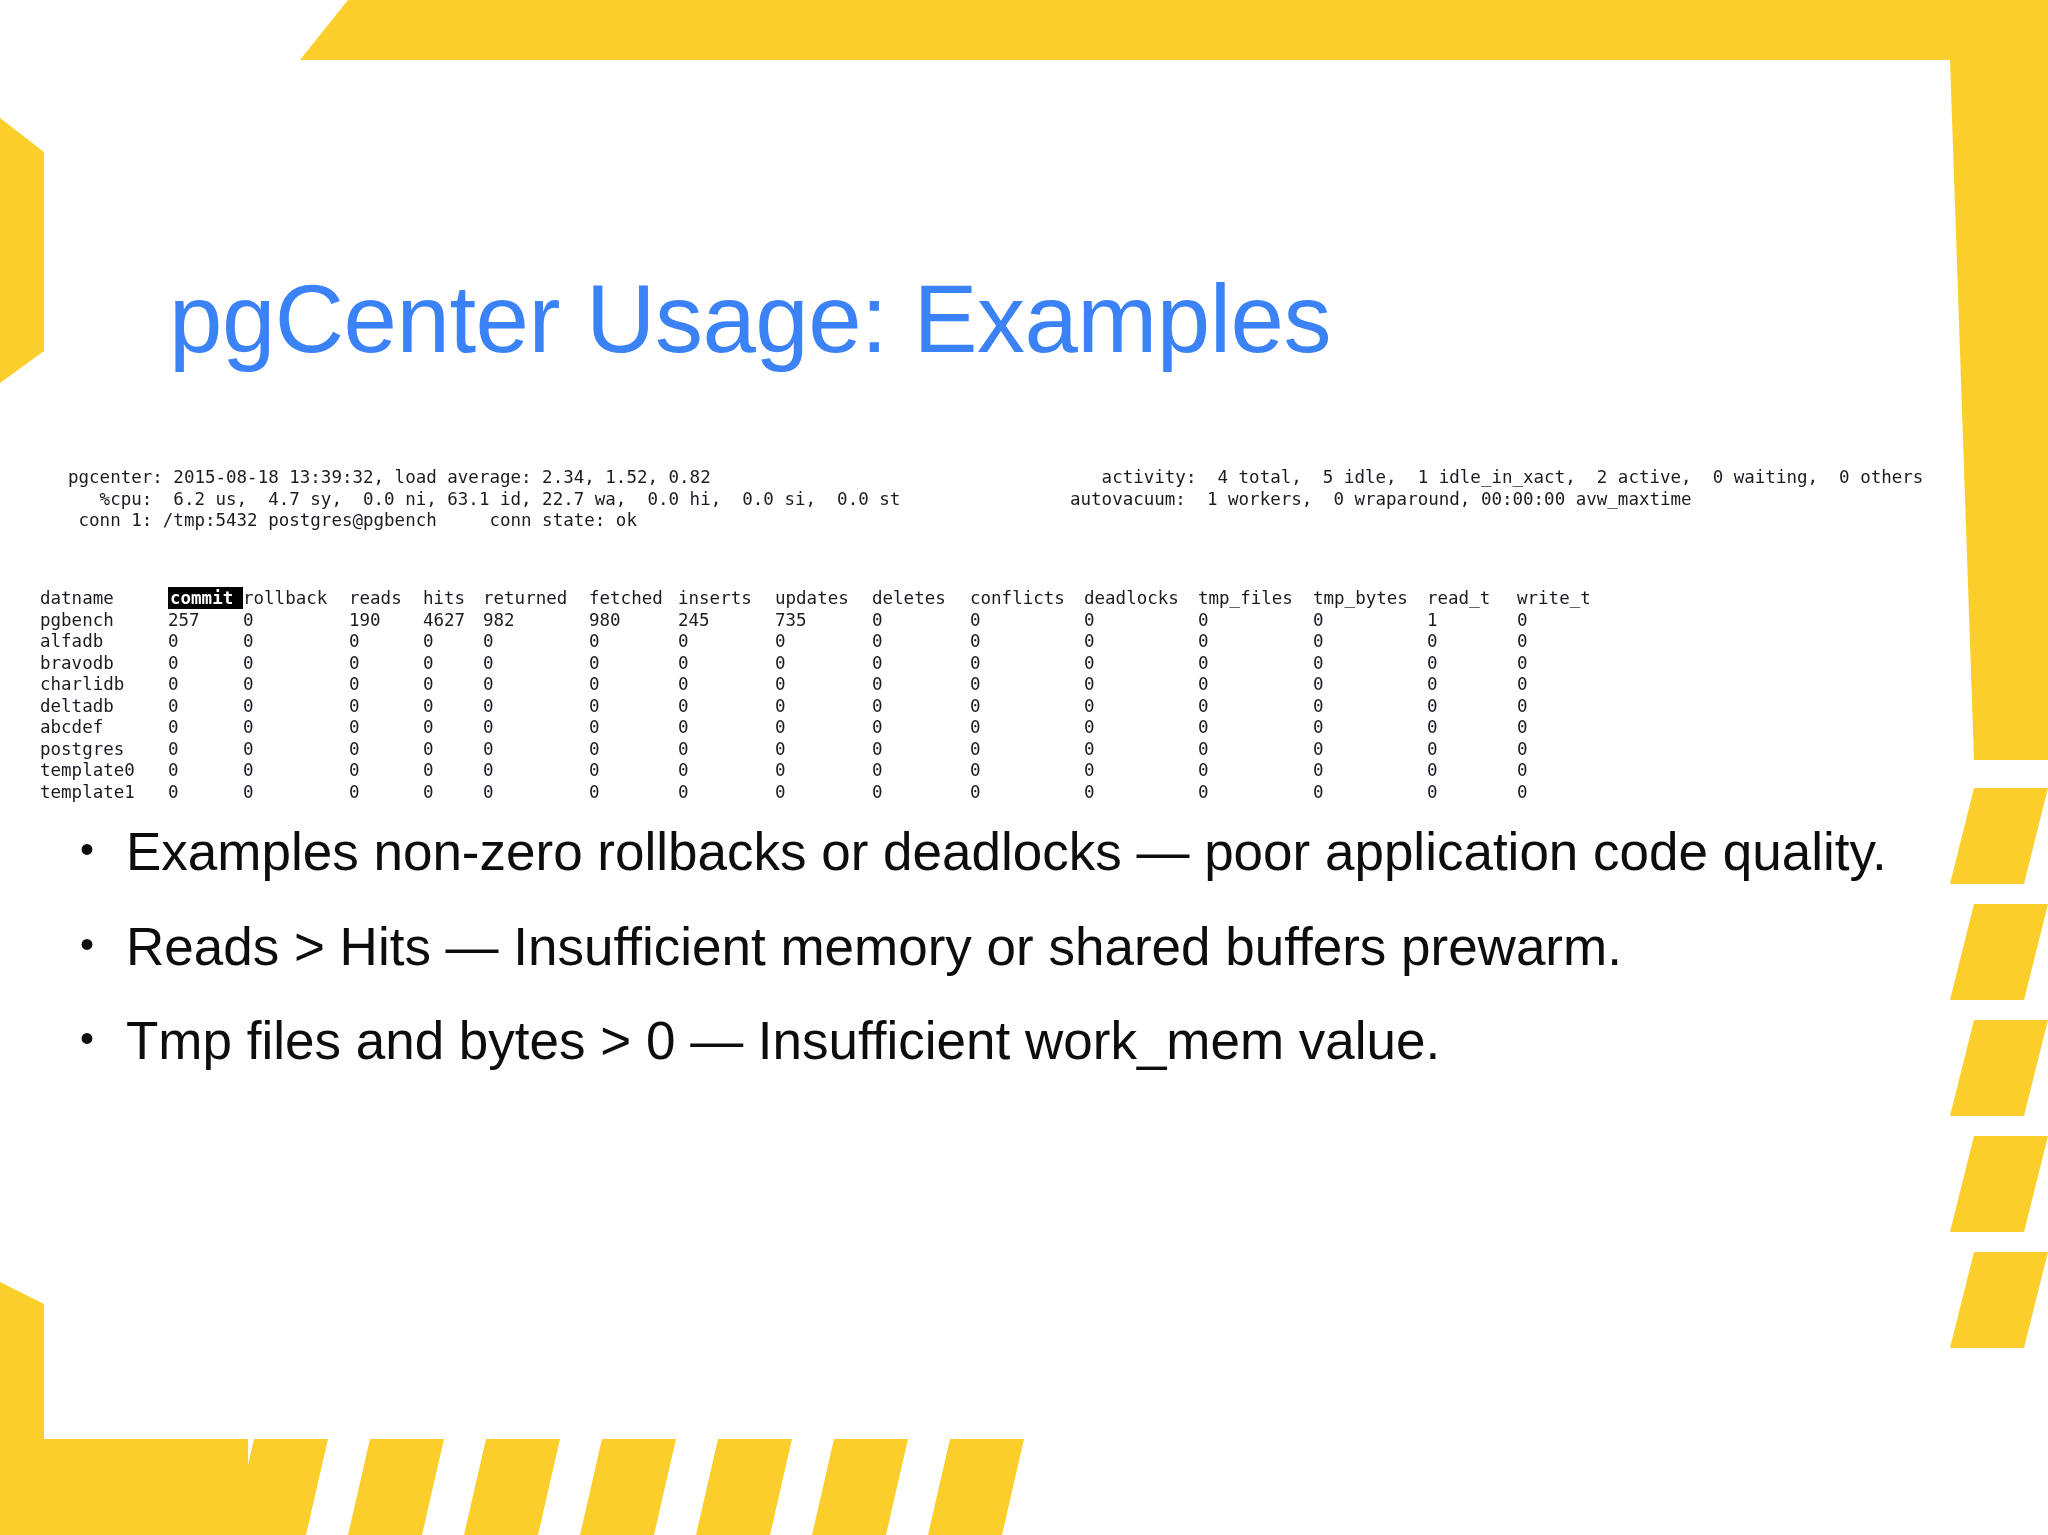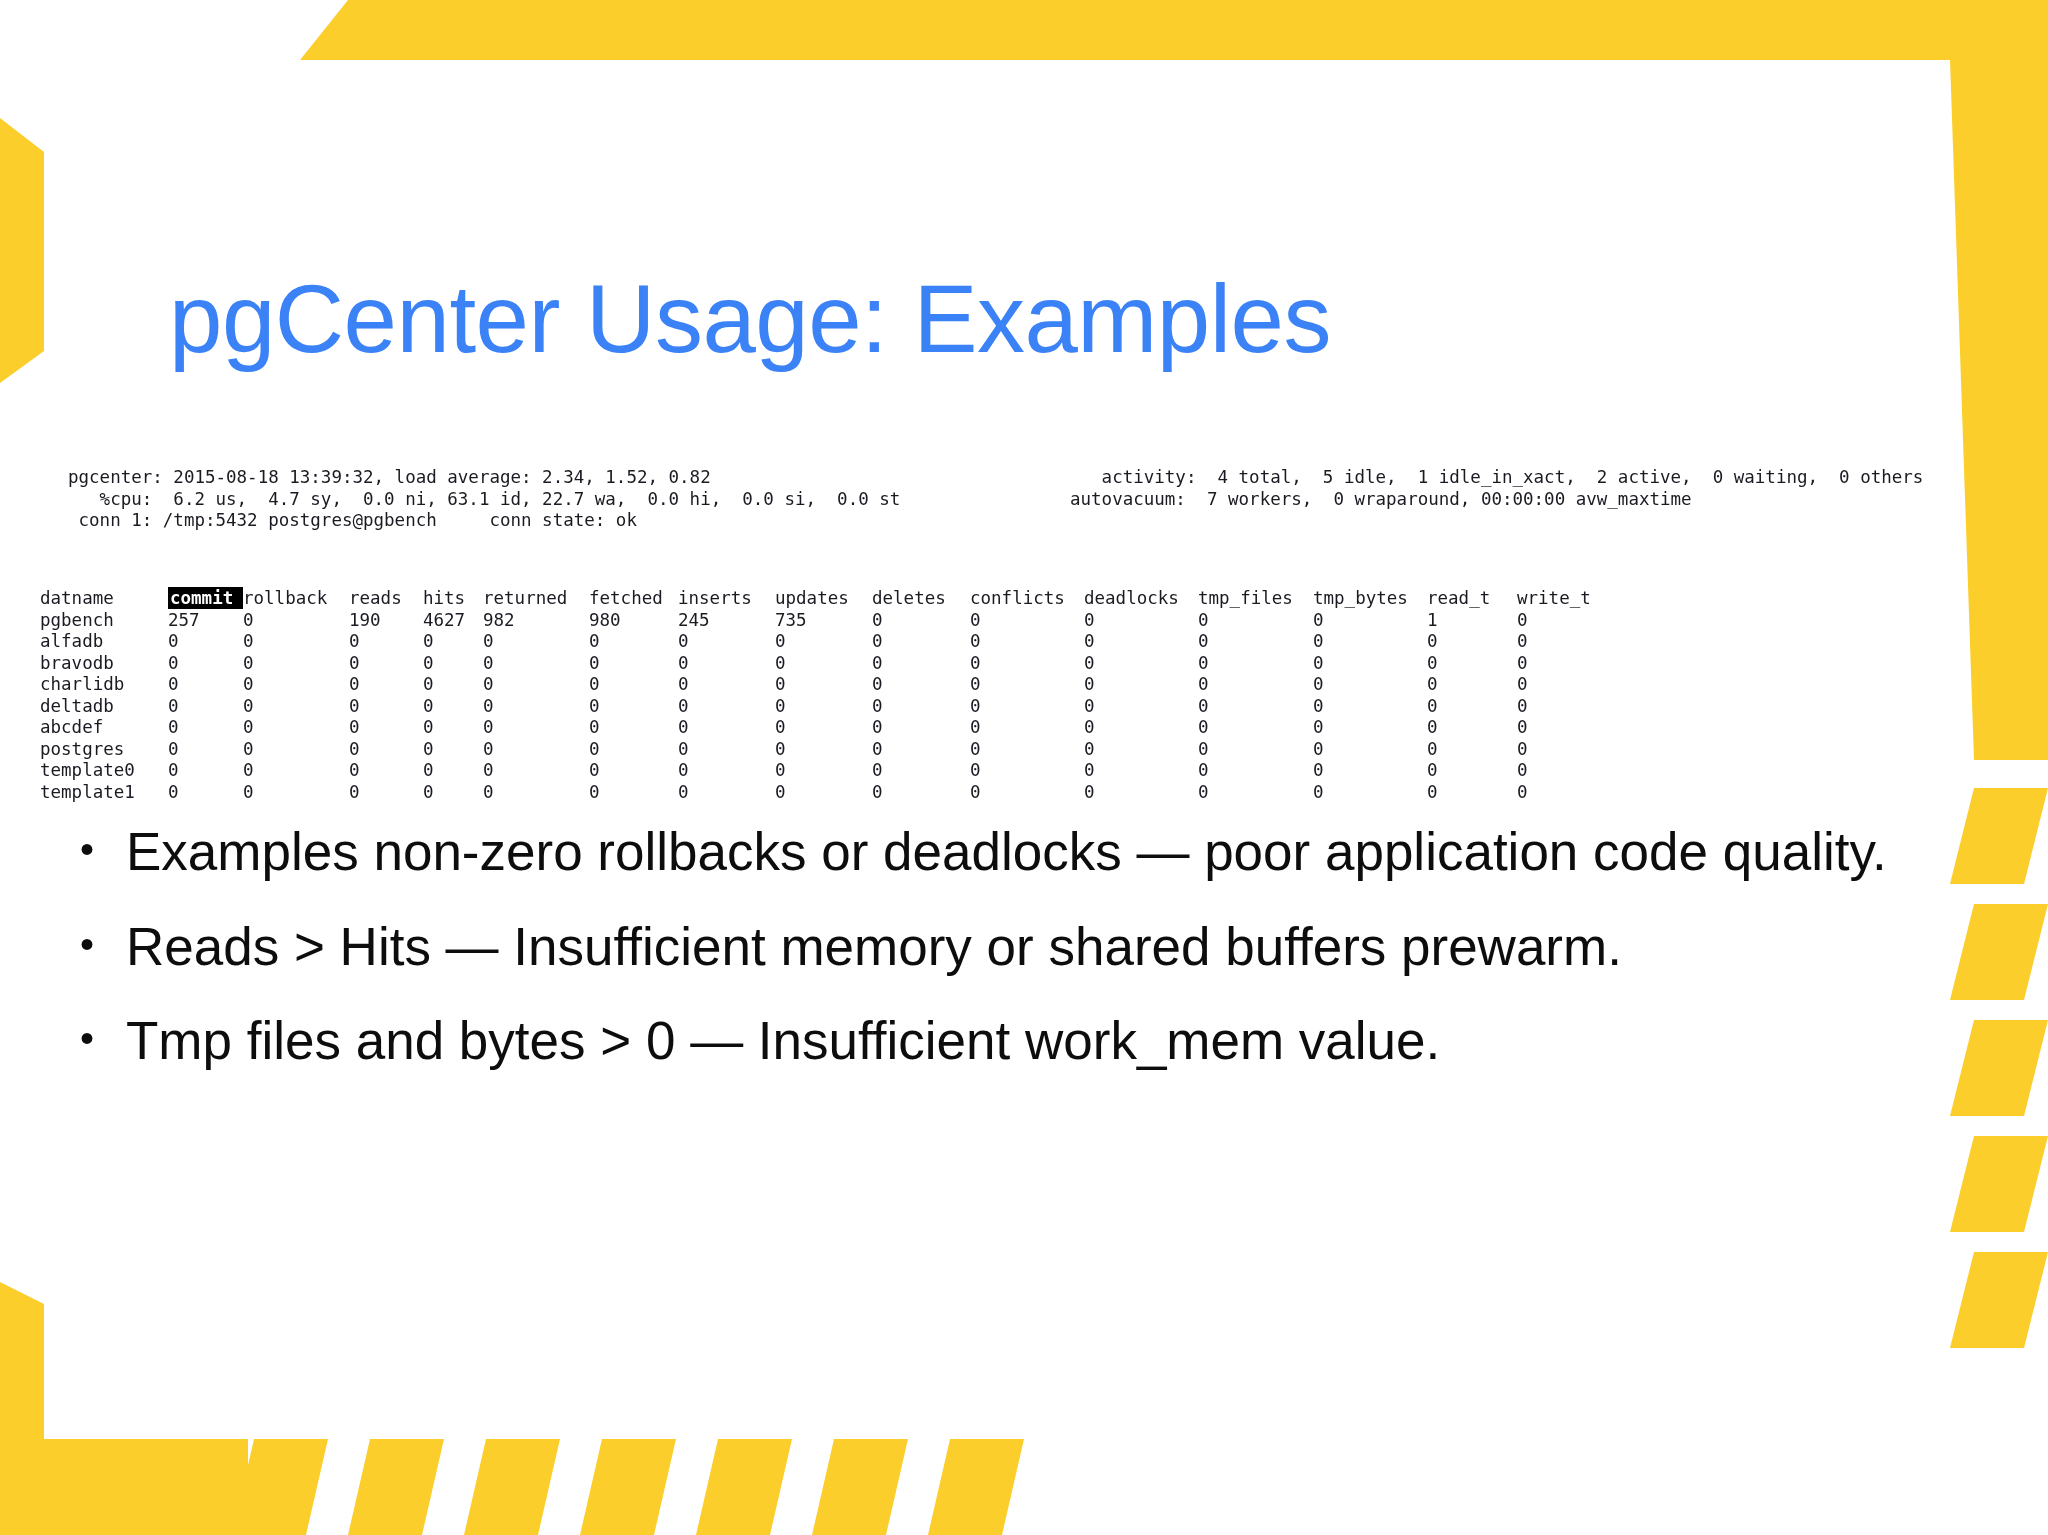--- a/index.html
+++ b/index.html
@@ -145,21 +145,21 @@
       <div class="stripe stripe-v" style="top: 1020px;"></div>
       <div class="stripe stripe-v" style="top: 1136px;"></div>
       <div class="stripe stripe-v" style="top: 1252px;"></div>
     </div>
 
   <h1 id="page-title">pgCenter Usage: Examples</h1>
 
   <div id="terminal">
     <div id="term-header">
       <div id="term-head-left"><div>pgcenter: 2015-08-18 13:39:32, load average: 2.34, 1.52, 0.82</div><div>   %cpu:  6.2 us,  4.7 sy,  0.0 ni, 63.1 id, 22.7 wa,  0.0 hi,  0.0 si,  0.0 st</div><div> conn 1: /tmp:5432 postgres@pgbench     conn state: ok</div></div>
-      <div id="term-head-right"><div>   activity:  4 total,  5 idle,  1 idle_in_xact,  2 active,  0 waiting,  0 others</div><div>autovacuum:  7 workers,  0 wraparound, 00:00:00 avw_maxtime</div></div>
+      <div id="term-head-right"><div>   activity:  4 total,  5 idle,  1 idle_in_xact,  2 active,  0 waiting,  0 others</div><div>autovacuum:  1 workers,  0 wraparound, 00:00:00 avw_maxtime</div></div>
     </div>
     <div id="term-table"><div class="trow"><span class="tcell" style="left: 0px;">datname</span><span class="tcell" style="left: 128px;"><span class="hl-commit">commit</span></span><span class="tcell" style="left: 203px;">rollback</span><span class="tcell" style="left: 309px;">reads</span><span class="tcell" style="left: 383px;">hits</span><span class="tcell" style="left: 443px;">returned</span><span class="tcell" style="left: 549px;">fetched</span><span class="tcell" style="left: 638px;">inserts</span><span class="tcell" style="left: 735px;">updates</span><span class="tcell" style="left: 832px;">deletes</span><span class="tcell" style="left: 930px;">conflicts</span><span class="tcell" style="left: 1044px;">deadlocks</span><span class="tcell" style="left: 1158px;">tmp_files</span><span class="tcell" style="left: 1273px;">tmp_bytes</span><span class="tcell" style="left: 1387px;">read_t</span><span class="tcell" style="left: 1477px;">write_t</span></div><div class="trow"><span class="tcell" style="left: 0px;">pgbench</span><span class="tcell" style="left: 128px;">257</span><span class="tcell" style="left: 203px;">0</span><span class="tcell" style="left: 309px;">190</span><span class="tcell" style="left: 383px;">4627</span><span class="tcell" style="left: 443px;">982</span><span class="tcell" style="left: 549px;">980</span><span class="tcell" style="left: 638px;">245</span><span class="tcell" style="left: 735px;">735</span><span class="tcell" style="left: 832px;">0</span><span class="tcell" style="left: 930px;">0</span><span class="tcell" style="left: 1044px;">0</span><span class="tcell" style="left: 1158px;">0</span><span class="tcell" style="left: 1273px;">0</span><span class="tcell" style="left: 1387px;">1</span><span class="tcell" style="left: 1477px;">0</span></div><div class="trow"><span class="tcell" style="left: 0px;">alfadb</span><span class="tcell" style="left: 128px;">0</span><span class="tcell" style="left: 203px;">0</span><span class="tcell" style="left: 309px;">0</span><span class="tcell" style="left: 383px;">0</span><span class="tcell" style="left: 443px;">0</span><span class="tcell" style="left: 549px;">0</span><span class="tcell" style="left: 638px;">0</span><span class="tcell" style="left: 735px;">0</span><span class="tcell" style="left: 832px;">0</span><span class="tcell" style="left: 930px;">0</span><span class="tcell" style="left: 1044px;">0</span><span class="tcell" style="left: 1158px;">0</span><span class="tcell" style="left: 1273px;">0</span><span class="tcell" style="left: 1387px;">0</span><span class="tcell" style="left: 1477px;">0</span></div><div class="trow"><span class="tcell" style="left: 0px;">bravodb</span><span class="tcell" style="left: 128px;">0</span><span class="tcell" style="left: 203px;">0</span><span class="tcell" style="left: 309px;">0</span><span class="tcell" style="left: 383px;">0</span><span class="tcell" style="left: 443px;">0</span><span class="tcell" style="left: 549px;">0</span><span class="tcell" style="left: 638px;">0</span><span class="tcell" style="left: 735px;">0</span><span class="tcell" style="left: 832px;">0</span><span class="tcell" style="left: 930px;">0</span><span class="tcell" style="left: 1044px;">0</span><span class="tcell" style="left: 1158px;">0</span><span class="tcell" style="left: 1273px;">0</span><span class="tcell" style="left: 1387px;">0</span><span class="tcell" style="left: 1477px;">0</span></div><div class="trow"><span class="tcell" style="left: 0px;">charlidb</span><span class="tcell" style="left: 128px;">0</span><span class="tcell" style="left: 203px;">0</span><span class="tcell" style="left: 309px;">0</span><span class="tcell" style="left: 383px;">0</span><span class="tcell" style="left: 443px;">0</span><span class="tcell" style="left: 549px;">0</span><span class="tcell" style="left: 638px;">0</span><span class="tcell" style="left: 735px;">0</span><span class="tcell" style="left: 832px;">0</span><span class="tcell" style="left: 930px;">0</span><span class="tcell" style="left: 1044px;">0</span><span class="tcell" style="left: 1158px;">0</span><span class="tcell" style="left: 1273px;">0</span><span class="tcell" style="left: 1387px;">0</span><span class="tcell" style="left: 1477px;">0</span></div><div class="trow"><span class="tcell" style="left: 0px;">deltadb</span><span class="tcell" style="left: 128px;">0</span><span class="tcell" style="left: 203px;">0</span><span class="tcell" style="left: 309px;">0</span><span class="tcell" style="left: 383px;">0</span><span class="tcell" style="left: 443px;">0</span><span class="tcell" style="left: 549px;">0</span><span class="tcell" style="left: 638px;">0</span><span class="tcell" style="left: 735px;">0</span><span class="tcell" style="left: 832px;">0</span><span class="tcell" style="left: 930px;">0</span><span class="tcell" style="left: 1044px;">0</span><span class="tcell" style="left: 1158px;">0</span><span class="tcell" style="left: 1273px;">0</span><span class="tcell" style="left: 1387px;">0</span><span class="tcell" style="left: 1477px;">0</span></div><div class="trow"><span class="tcell" style="left: 0px;">abcdef</span><span class="tcell" style="left: 128px;">0</span><span class="tcell" style="left: 203px;">0</span><span class="tcell" style="left: 309px;">0</span><span class="tcell" style="left: 383px;">0</span><span class="tcell" style="left: 443px;">0</span><span class="tcell" style="left: 549px;">0</span><span class="tcell" style="left: 638px;">0</span><span class="tcell" style="left: 735px;">0</span><span class="tcell" style="left: 832px;">0</span><span class="tcell" style="left: 930px;">0</span><span class="tcell" style="left: 1044px;">0</span><span class="tcell" style="left: 1158px;">0</span><span class="tcell" style="left: 1273px;">0</span><span class="tcell" style="left: 1387px;">0</span><span class="tcell" style="left: 1477px;">0</span></div><div class="trow"><span class="tcell" style="left: 0px;">postgres</span><span class="tcell" style="left: 128px;">0</span><span class="tcell" style="left: 203px;">0</span><span class="tcell" style="left: 309px;">0</span><span class="tcell" style="left: 383px;">0</span><span class="tcell" style="left: 443px;">0</span><span class="tcell" style="left: 549px;">0</span><span class="tcell" style="left: 638px;">0</span><span class="tcell" style="left: 735px;">0</span><span class="tcell" style="left: 832px;">0</span><span class="tcell" style="left: 930px;">0</span><span class="tcell" style="left: 1044px;">0</span><span class="tcell" style="left: 1158px;">0</span><span class="tcell" style="left: 1273px;">0</span><span class="tcell" style="left: 1387px;">0</span><span class="tcell" style="left: 1477px;">0</span></div><div class="trow"><span class="tcell" style="left: 0px;">template0</span><span class="tcell" style="left: 128px;">0</span><span class="tcell" style="left: 203px;">0</span><span class="tcell" style="left: 309px;">0</span><span class="tcell" style="left: 383px;">0</span><span class="tcell" style="left: 443px;">0</span><span class="tcell" style="left: 549px;">0</span><span class="tcell" style="left: 638px;">0</span><span class="tcell" style="left: 735px;">0</span><span class="tcell" style="left: 832px;">0</span><span class="tcell" style="left: 930px;">0</span><span class="tcell" style="left: 1044px;">0</span><span class="tcell" style="left: 1158px;">0</span><span class="tcell" style="left: 1273px;">0</span><span class="tcell" style="left: 1387px;">0</span><span class="tcell" style="left: 1477px;">0</span></div><div class="trow"><span class="tcell" style="left: 0px;">template1</span><span class="tcell" style="left: 128px;">0</span><span class="tcell" style="left: 203px;">0</span><span class="tcell" style="left: 309px;">0</span><span class="tcell" style="left: 383px;">0</span><span class="tcell" style="left: 443px;">0</span><span class="tcell" style="left: 549px;">0</span><span class="tcell" style="left: 638px;">0</span><span class="tcell" style="left: 735px;">0</span><span class="tcell" style="left: 832px;">0</span><span class="tcell" style="left: 930px;">0</span><span class="tcell" style="left: 1044px;">0</span><span class="tcell" style="left: 1158px;">0</span><span class="tcell" style="left: 1273px;">0</span><span class="tcell" style="left: 1387px;">0</span><span class="tcell" style="left: 1477px;">0</span></div></div>
   </div>
 
   <ul id="bullets" style="list-style:none;margin:0;padding:0;">
       <li class="bullet">
         <span class="bullet-dot">•</span>
         <span class="bullet-text">Examples non-zero rollbacks or deadlocks — poor application code quality.</span>
       </li>
       <li class="bullet">

